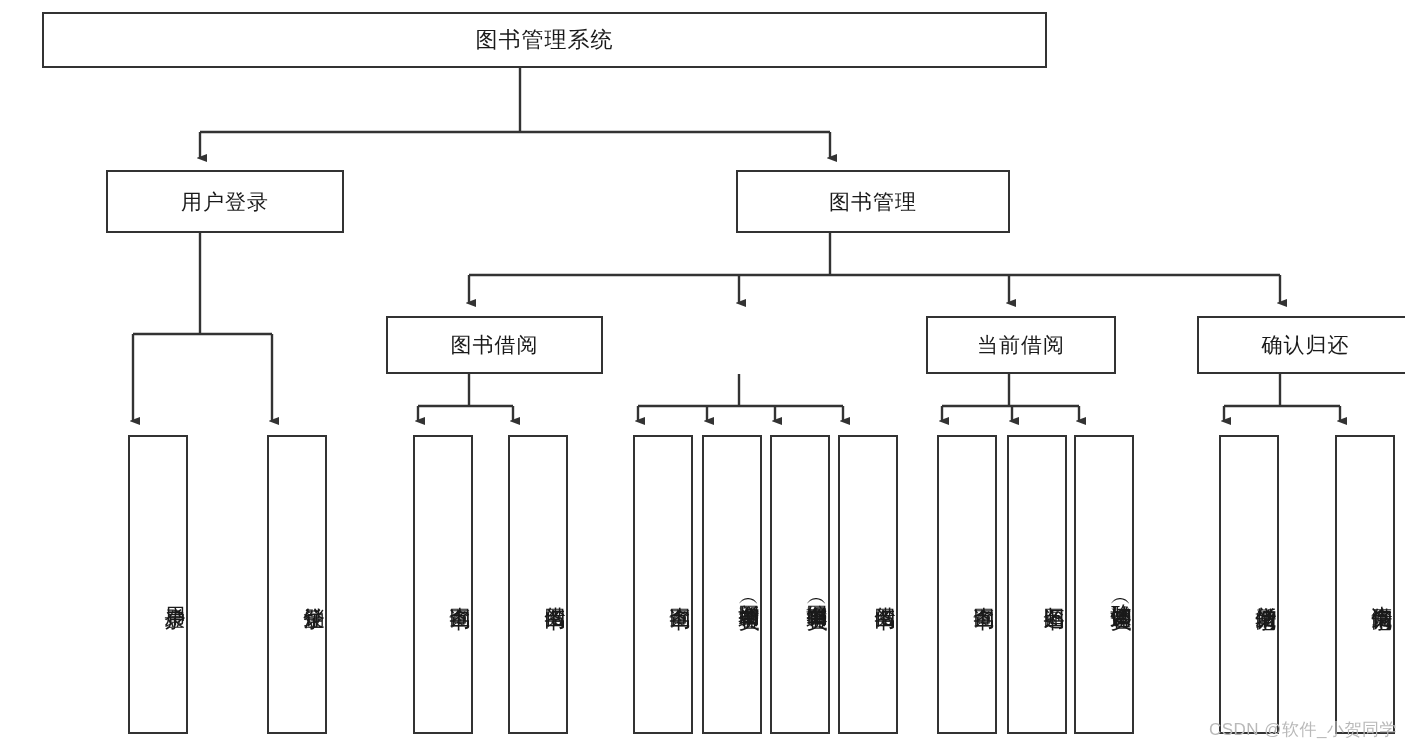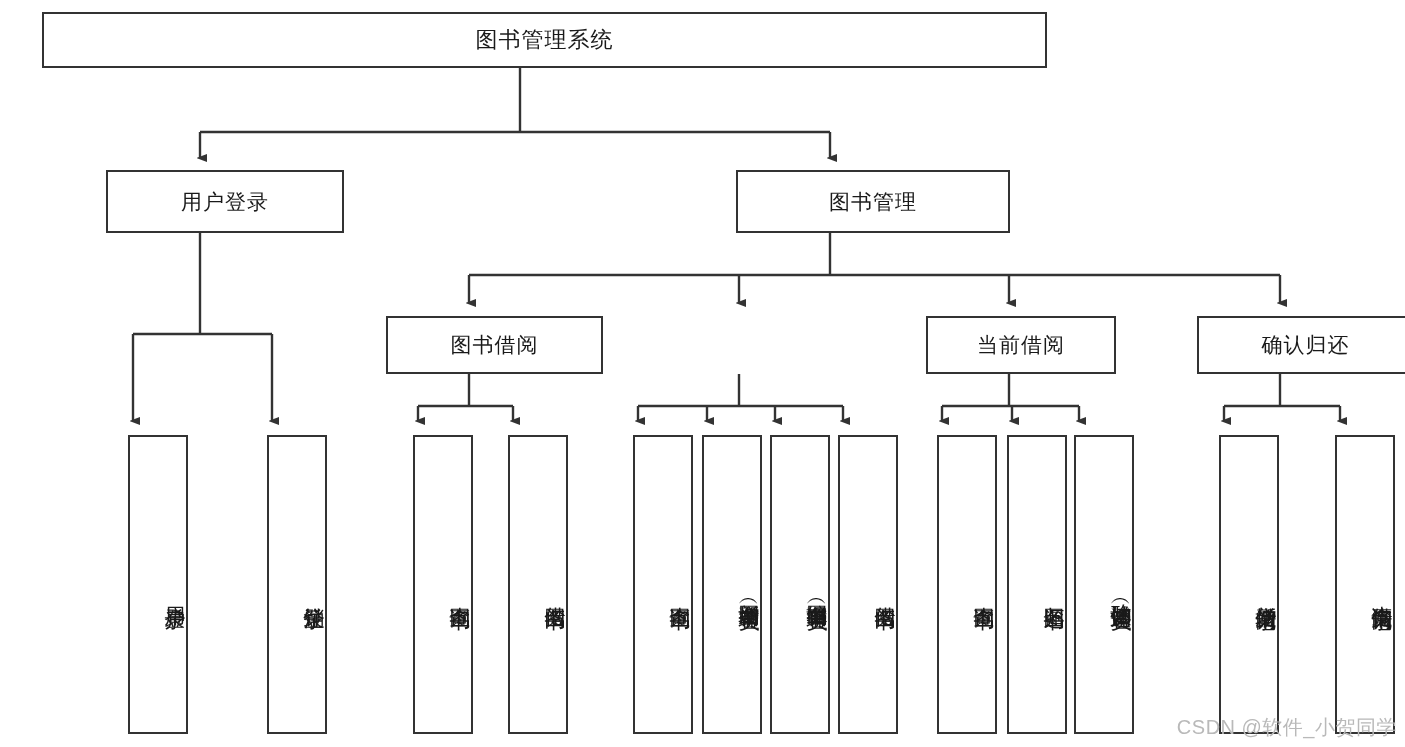--- a/index.html
+++ b/index.html
@@ -56,21 +56,21 @@
     left: 0;
     top: 0;
     width: 1405px;
     height: 747px;
     pointer-events: none;
   }
   .watermark {
     position: absolute;
     right: 8px;
     bottom: 6px;
-    font-size: 20px;
+    font-size: 17px;
     color: #b9b9b9;
     letter-spacing: 0.5px;
     white-space: nowrap;
   }
 </style>
 </head>
 <body>
 
 <div id="canvas">
 

